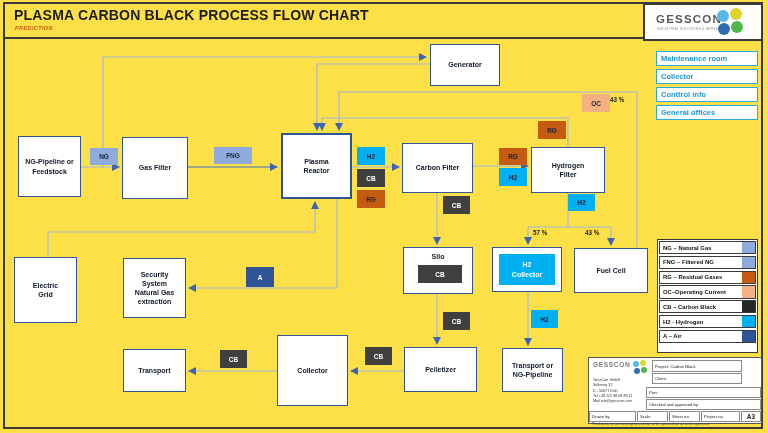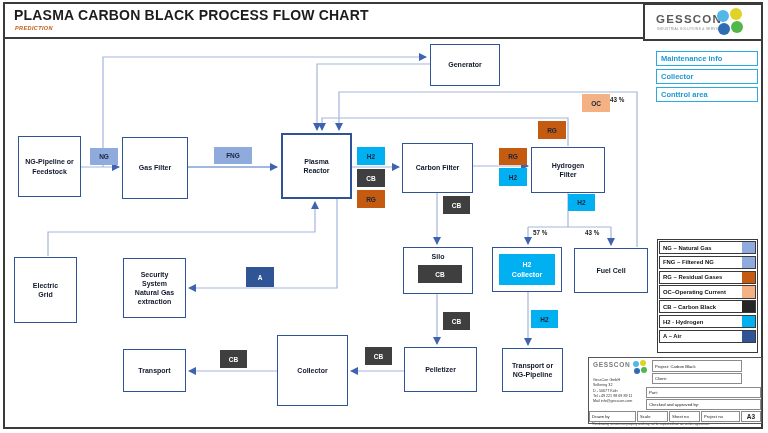--- a/index.html
+++ b/index.html
@@ -1,16 +1,16 @@
 <!DOCTYPE html>
 <html><head>
 <meta charset="utf-8">
 <style>
   html,body{margin:0;padding:0;background:#e8e8e8;}
-  .canvas{position:relative;width:768px;height:433px;background:#ffffff;font-family:"Liberation Sans",sans-serif;overflow:hidden;}
+  .canvas{position:relative;width:768px;height:433px;background:#fde047;font-family:"Liberation Sans",sans-serif;overflow:hidden;}
   .frame{position:absolute;left:3px;top:2px;width:760px;height:427px;border:2px solid #3a3a3a;box-sizing:border-box;z-index:0;}
   .hrule{position:absolute;left:5px;top:37px;width:756px;height:0;border-top:2px solid #3a3a3a;z-index:1;}
   .title{position:absolute;left:14px;top:7px;font-size:14px;font-weight:bold;color:#1c1c1c;letter-spacing:.2px;z-index:2;}
   .subtitle{position:absolute;left:15px;top:25px;font-size:5.5px;font-weight:bold;font-style:italic;color:#C55A11;letter-spacing:.4px;z-index:2;}
   .logobox{position:absolute;left:643px;top:3px;width:120px;height:38px;background:#fff;border:2px solid #3a3a3a;box-sizing:border-box;z-index:3;}
   .logoname{position:absolute;left:11px;top:8px;font-size:11.5px;font-weight:bold;color:#5a5a5a;letter-spacing:1.2px;}
   .logotag{position:absolute;left:12px;top:22px;font-size:3.2px;color:#8a8a8a;letter-spacing:.3px;}
   .lc{position:absolute;border-radius:50%;width:12px;height:12px;}
   svg.wires{position:absolute;left:0;top:0;z-index:1;}
   .node{position:absolute;background:#fff;border:1.5px solid #2F5496;box-sizing:border-box;display:flex;align-items:center;justify-content:center;text-align:center;font-size:7px;font-weight:bold;color:#10192b;line-height:1.3;z-index:2;}
@@ -42,23 +42,24 @@
 
   <div class="logobox">
     <div class="logoname">GESSCON</div>
     <div class="logotag">INDUSTRIAL SOLUTIONS &amp; SERVICES</div>
     <div class="lc" style="left:72px;top:5px;background:#53B7E8;"></div>
     <div class="lc" style="left:85px;top:3px;background:#DFD327;"></div>
     <div class="lc" style="left:73px;top:18px;background:#2E6DB4;"></div>
     <div class="lc" style="left:86px;top:16px;background:#51B748;"></div>
   </div>
 
-  <div class="room" style="top:51px;">Maintenance info</div>
+  <div class="room" style="top:51px;">Maintenance room</div>
   <div class="room" style="top:69px;">Collector</div>
-  <div class="room" style="top:87px;">Conttrol area</div>
+  <div class="room" style="top:87px;">Conttrol info</div>
+  <div class="room" style="top:105px;">General offices</div>
 
   <svg class="wires" width="768" height="433" viewBox="0 0 768 433">
     <defs>
       <marker id="arr" viewBox="0 0 8 8" refX="7" refY="4" markerWidth="7" markerHeight="7" orient="auto-start-reverse">
         <path d="M0,0 L8,4 L0,8 z" fill="#3F63B0"></path>
       </marker>
     </defs>
     <g fill="none" stroke="#A3B6DD" stroke-width="1.2">
       <path d="M81,167 H119" marker-end="url(#arr)"></path>
       <path d="M188,167 H277" stroke="#4472C4" marker-end="url(#arr)"></path>

